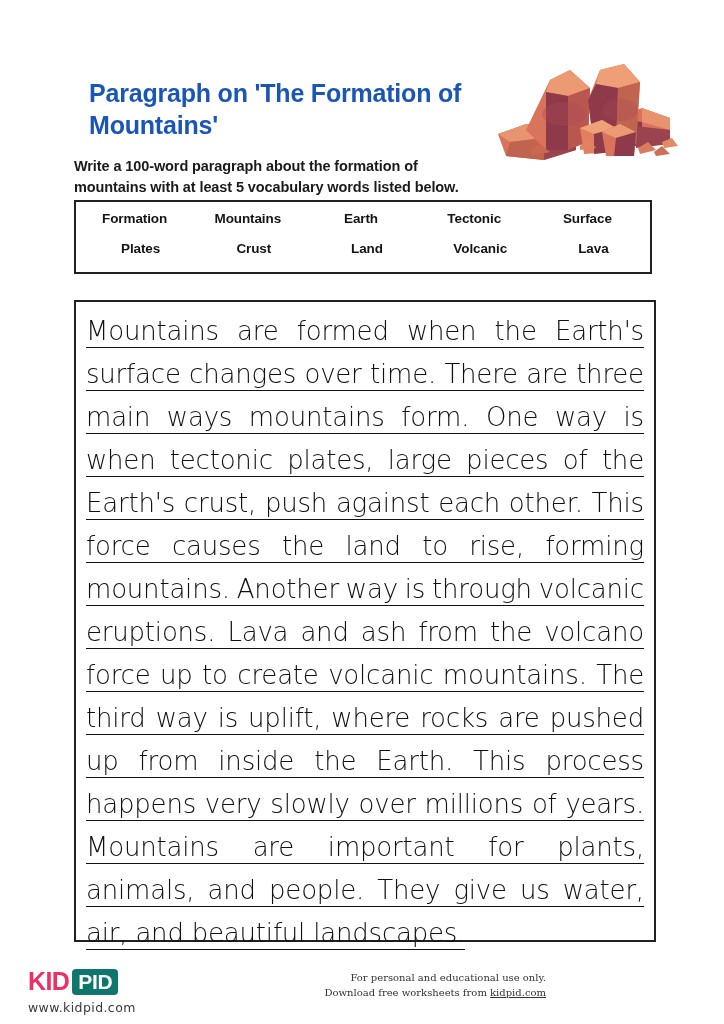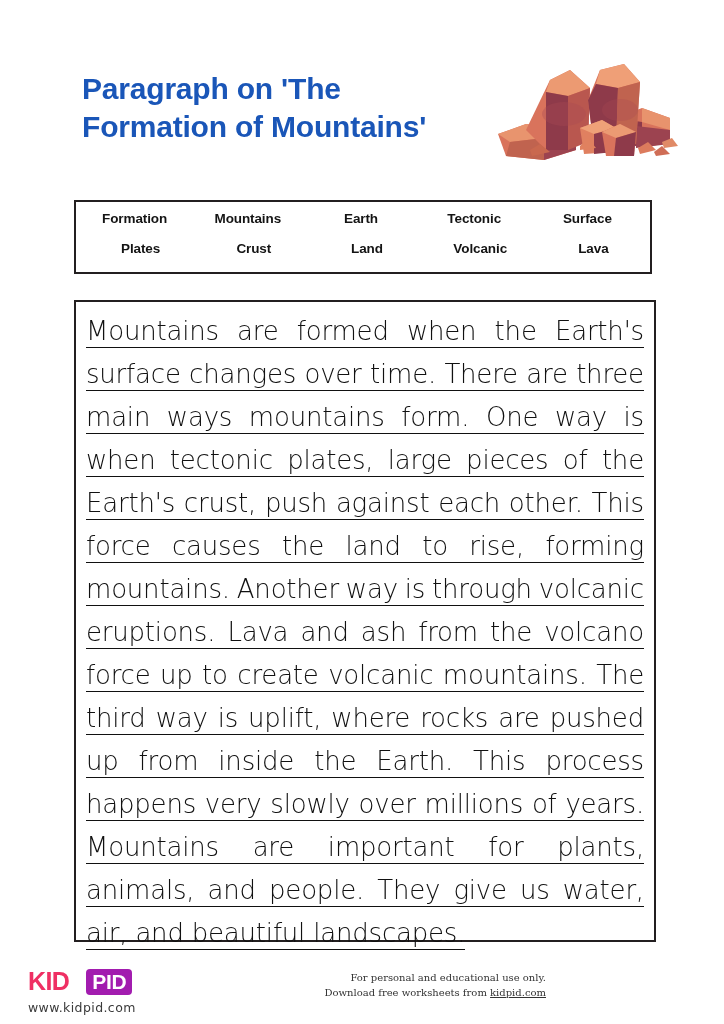--- a/index.html
+++ b/index.html
@@ -25,27 +25,27 @@
 
   
   .header {
     position: absolute;
     left: 74px;
     top: 62px;
     width: 580px;
     height: 120px;
   }
   .title {
-    font-size: 30px;
+    font-size: 25px;
     font-weight: bold;
     color: #1a56b8;
     line-height: 1.28;
     letter-spacing: -0.2px;
     width: 390px;
-    margin: 8px;
+    margin: 15px;
   }
   .subtitle {
     font-size: 14.5px;
     font-weight: bold;
     color: #1a1a1a;
     line-height: 1.44;
     width: 410px;
     margin: 6px 0 0 0;
     letter-spacing: -0.1px;
   }
@@ -151,28 +151,28 @@
     height: 27px;
   }
   .logo-kid {
     font-size: 25px;
     font-weight: bold;
     color: #ef2f63;
     letter-spacing: -0.6px;
     line-height: 1;
   }
   .logo-pid {
-    background: #a21caf;
+    background: #0f766e;
     color: #ffffff;
     font-size: 21px;
     font-weight: bold;
     letter-spacing: -0.3px;
     border-radius: 4px;
     padding: 2px 6px 3px 6px;
-    margin-left: 17px;
+    margin-left: 3px;
     line-height: 1;
   }
   .logo-url {
     font-size: 12.5px;
     color: #3a3a3a;
     letter-spacing: 0.4px;
     margin-top: 5px;
     font-family: "DejaVu Sans", sans-serif;
   }
   .legal {
@@ -190,20 +190,21 @@
     text-decoration: underline;
   }
 </style>
 </head>
 <body>
 
 <div class="page">
 
   <div class="header">
     <h1 class="title">Paragraph on 'The Formation of Mountains'</h1>
+    <p class="subtitle">Write a 100-word paragraph about the formation of mountains with at least 5 vocabulary words listed below.</p>
   </div>
 
   <div class="rocks">
     <svg viewBox="0 0 196 108" xmlns="http://www.w3.org/2000/svg">
 
       <polygon points="132,62 158,52 186,62 186,86 160,92 132,84" fill="#d9735c"></polygon>
       <polygon points="158,52 186,62 186,74 158,66" fill="#e8936d"></polygon>
       <polygon points="132,62 158,66 158,92 132,84" fill="#8e3a4a"></polygon>
       <polygon points="152,70 186,74 186,88 152,92" fill="#9c4350"></polygon>
 

